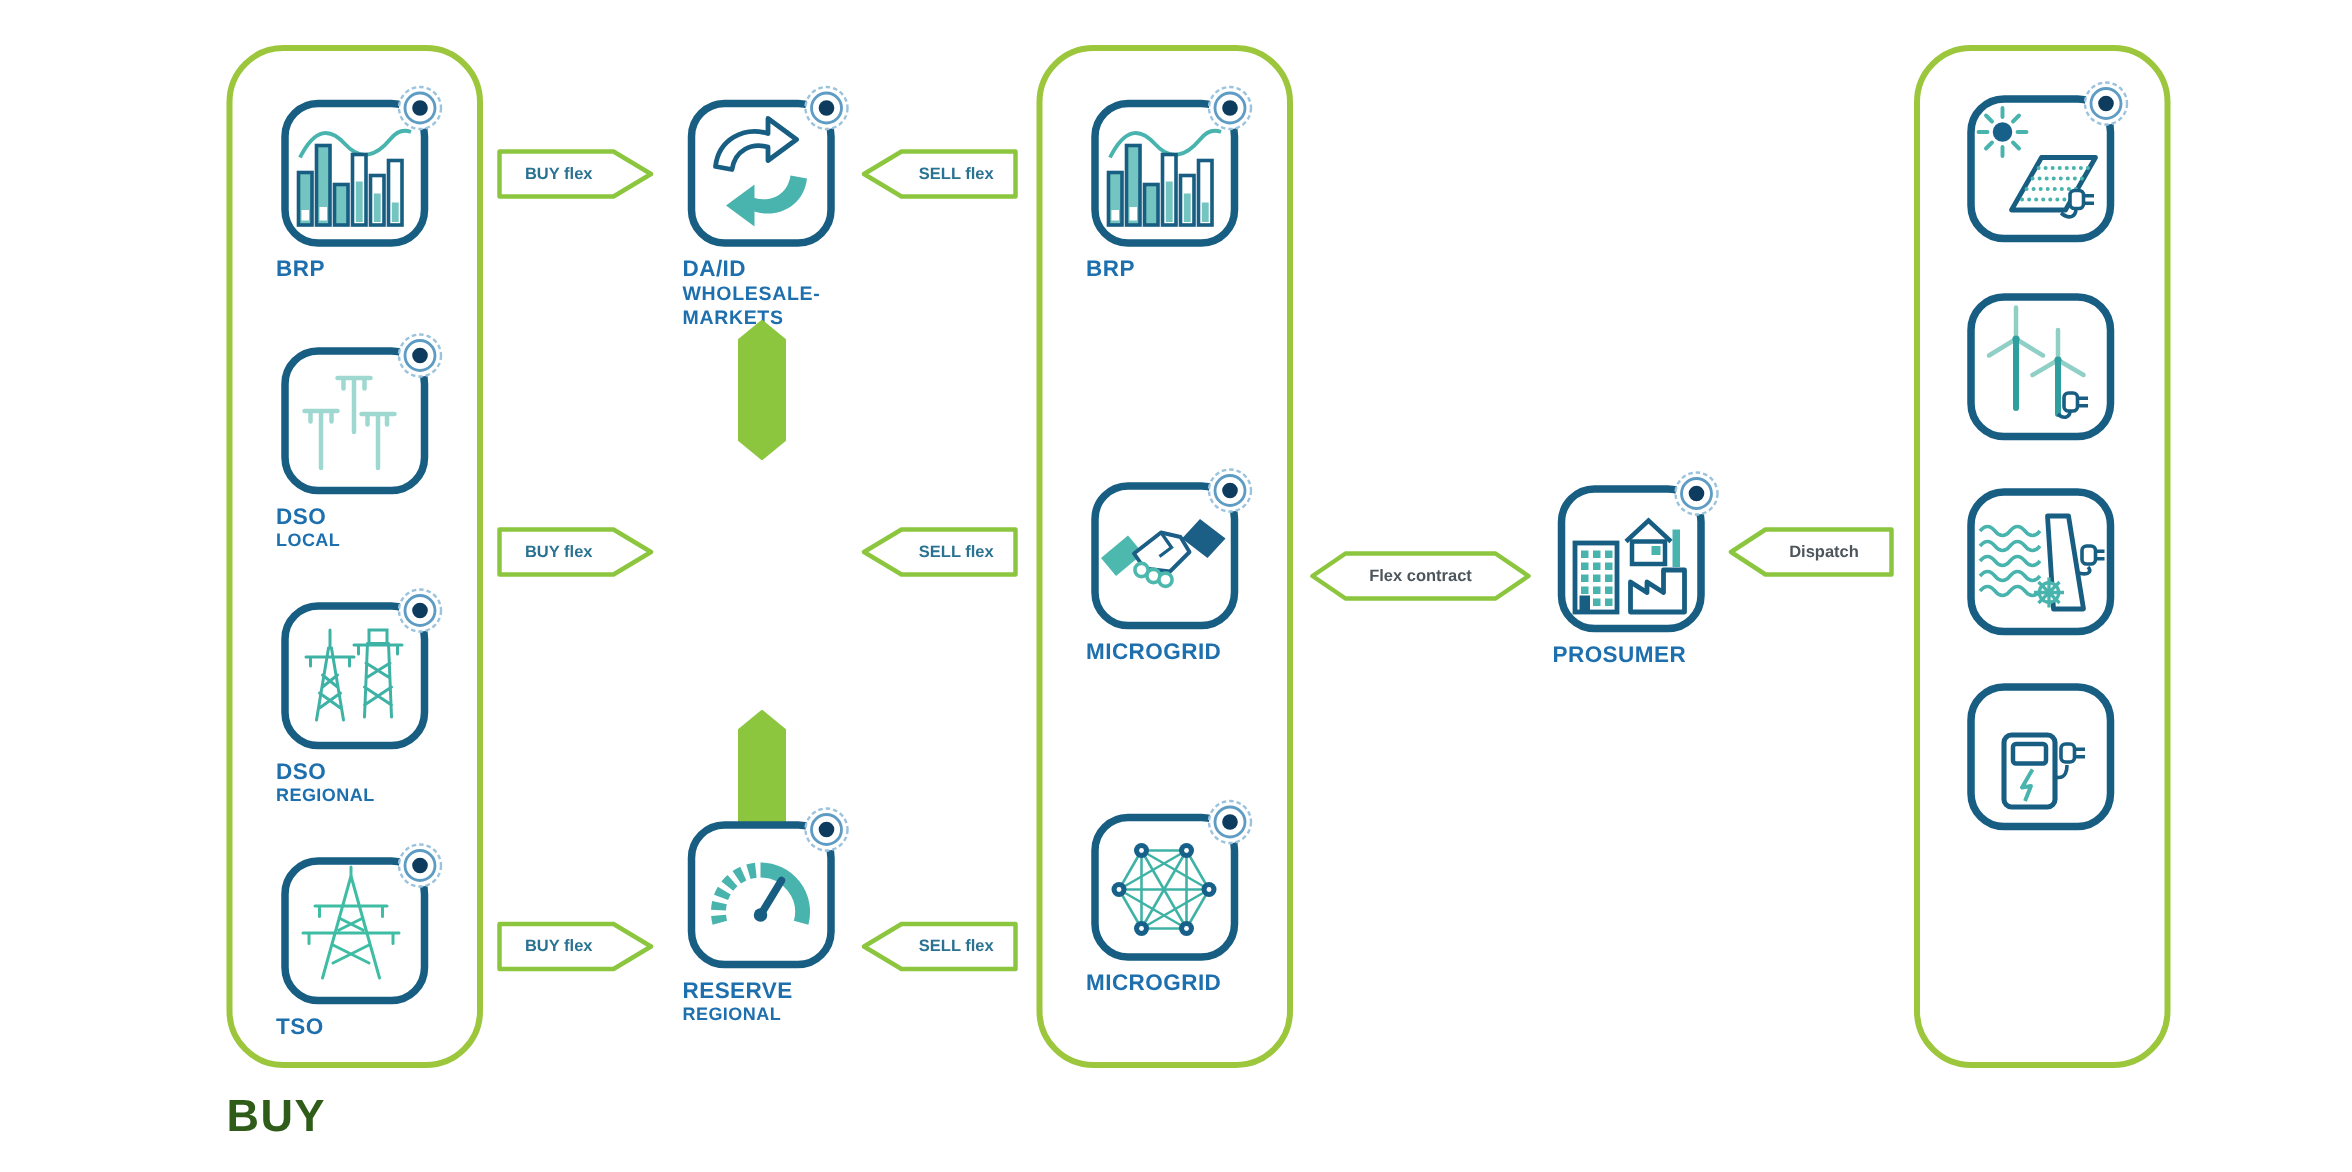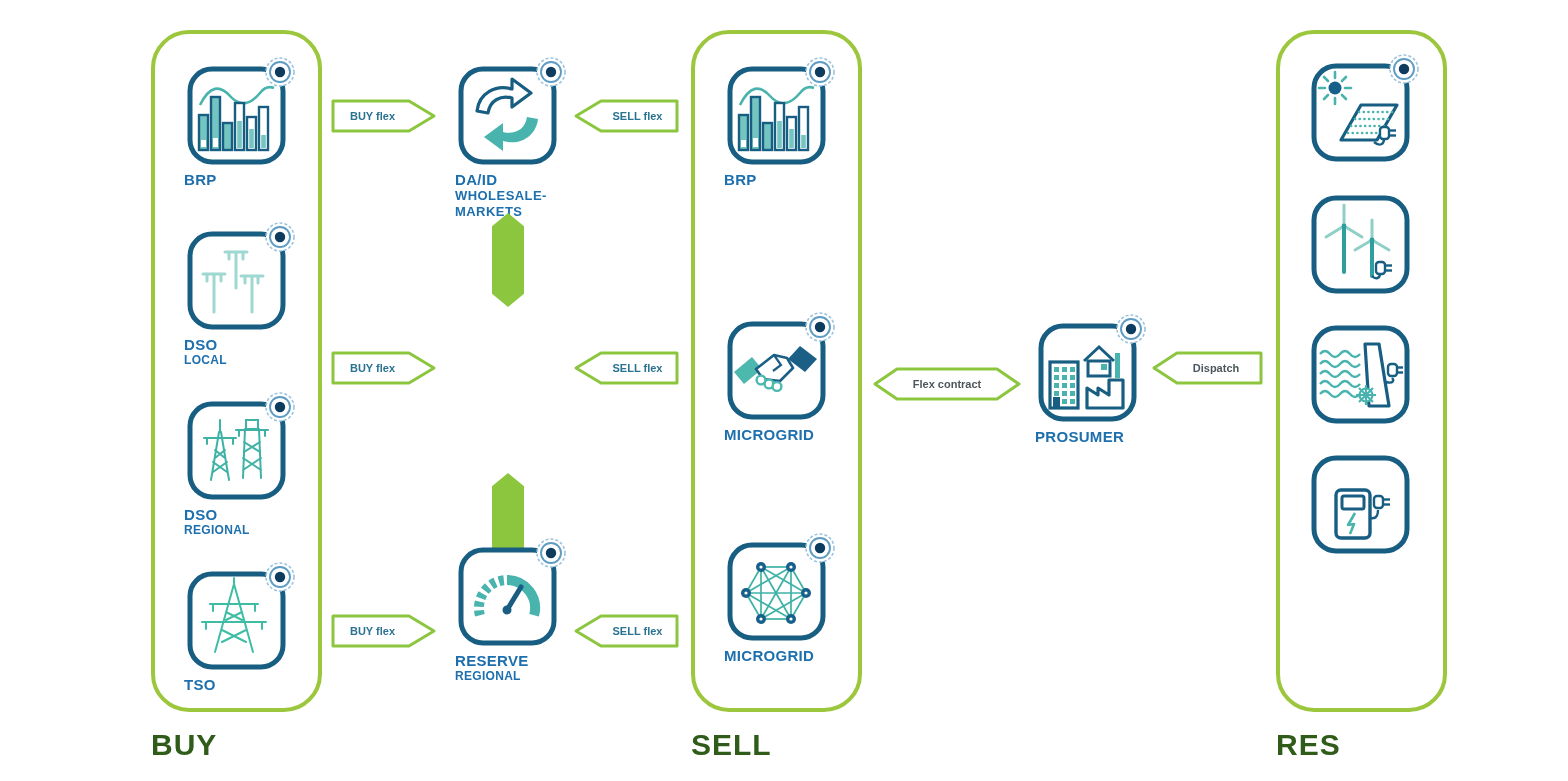--- a/index.html
+++ b/index.html
@@ -286,21 +286,20 @@
       </svg>
       <svg class="badge" viewBox="0 0 32 32">
         <circle cx="16" cy="16" r="14" fill="#fff" stroke="#9cc3dd" stroke-width="1.6" stroke-dasharray="3 2"></circle>
         <circle cx="16" cy="16" r="10" fill="#fff" stroke="#5e9cc4" stroke-width="1.9"></circle>
         <circle cx="16" cy="16" r="5.2" fill="#0d3c5f"></circle>
       </svg>
     </div>
     <div class="ilabel">MICROGRID</div>
   </div>
 
-  <div class="title" style="left:691px;top:728px;width:171px;">SELL</div>
 
   <div class="alabel contract dark" style="left:872px;top:366px;">
     <svg width="150" height="36">
         <polygon points="25,3 125,3 147,18 125,33 25,33 3,18" fill="#fff" stroke="#8cc63f" stroke-width="3" stroke-linejoin="round"></polygon>
       </svg>
     <span>Flex contract</span>
   </div>
 
   <div class="cell" style="left:1035px;top:320px;">
     <div class="iconbox">
@@ -450,15 +449,14 @@
           <path d="M62,66 C70,68 70,60 70,58"></path>
           <rect x="66" y="44" width="9" height="12" rx="3" fill="#fff"></rect>
           <line x1="75" y1="47.5" x2="82" y2="47.5"></line>
             <line x1="75" y1="52.5" x2="82" y2="52.5"></line>
         </g>
       </svg>
     </div>
   </div>
 
 
-  <div class="title" style="left:1276px;top:728px;width:171px;">RES</div>
 
 </div>
 
 </body></html>

